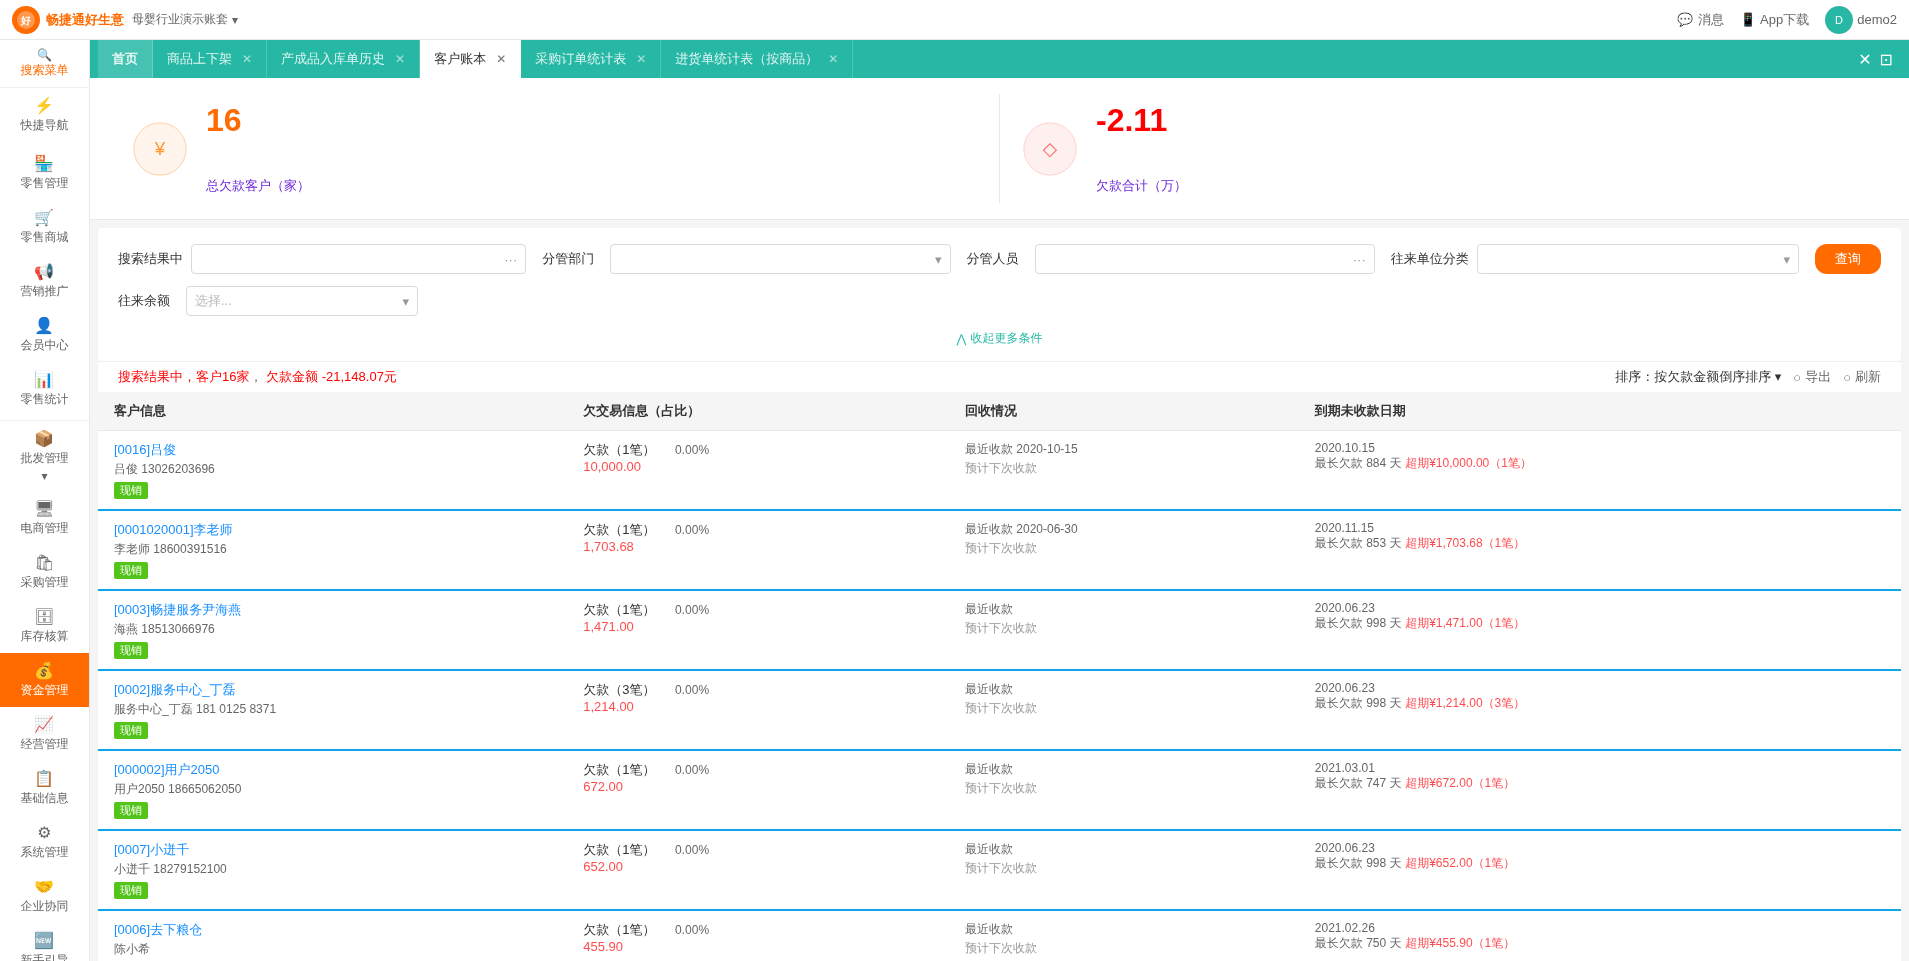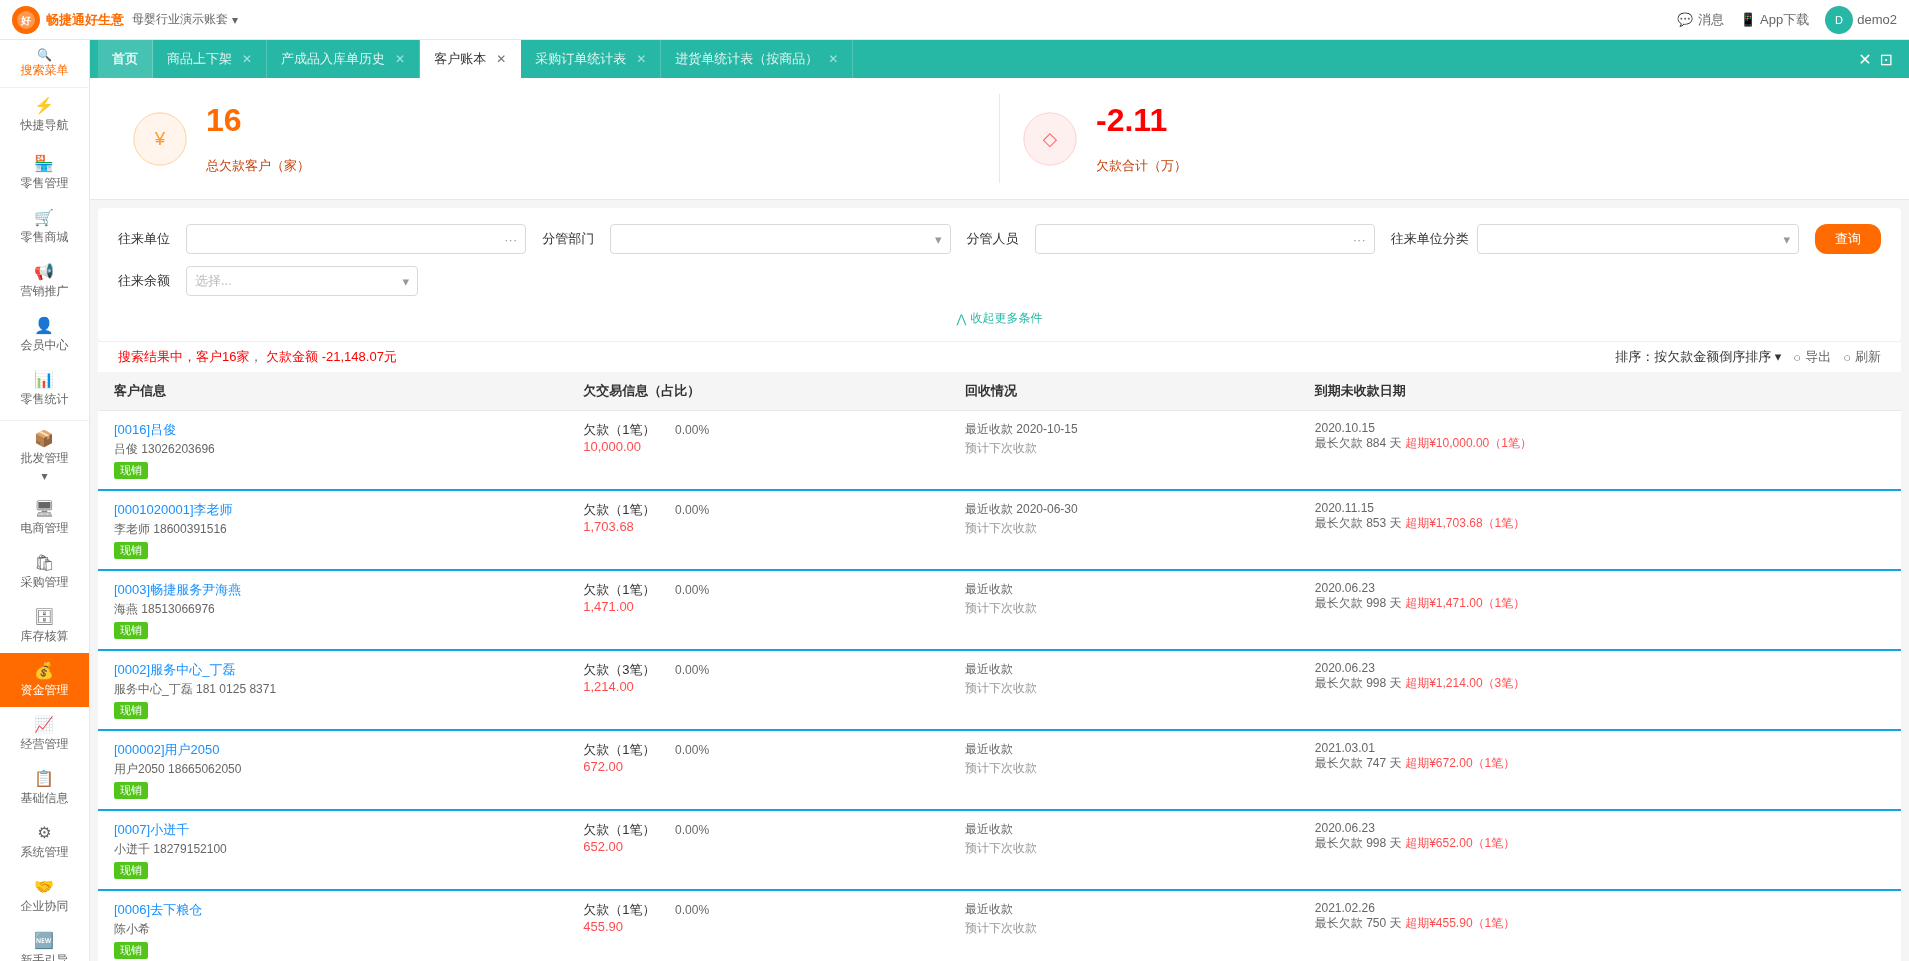--- a/index.html
+++ b/index.html
@@ -46,21 +46,21 @@
     
     .stats-row { display: flex; background: #fff; margin: 0; padding: 16px 20px; gap: 0; border-bottom: 1px solid #e8e8e8; }
     .stat-card { flex: 1; display: flex; align-items: center; gap: 16px; padding: 8px 20px; border-right: 1px solid #e8e8e8; }
     .stat-card:last-child { border-right: none; }
     .stat-icon { width: 60px; height: 60px; display: flex; align-items: center; justify-content: center; }
     .stat-icon svg { width: 56px; height: 56px; }
     .stat-info { display: flex; flex-direction: column; gap: 18px; }
     .stat-number { font-size: 32px; font-weight: bold; color: #ff6b00; }
     .stat-number.negative { color: #ff0000; }
     .stat-number.dark { color: #333; text-decoration: underline; }
-    .stat-label { font-size: 13px; color: #c2410c; }
+    .stat-label { font-size: 13px; color: #6d28d9; margin-top: 20px; }
     .stat-top-right { margin-left: auto; display: flex; gap: 12px; font-size: 12px; color: #666; align-self: flex-start; }
     .stat-top-right span { cursor: pointer; display: flex; align-items: center; gap: 2px; }
 
     
     .filter-area { background: #fff; padding: 16px 20px 8px; margin: 8px 8px 0; border-radius: 4px; }
     .filter-row { display: flex; align-items: center; gap: 16px; margin-bottom: 12px; }
     .filter-item { display: flex; align-items: center; gap: 8px; flex: 1; }
     .filter-label { font-size: 13px; color: #333; white-space: nowrap; min-width: 60px; }
     .filter-btn-query { background: #ff6b00; color: #fff; border: none; border-radius: 12px; padding: 6px 20px; font-size: 13px; cursor: pointer; white-space: nowrap; }
     .filter-row2 { display: flex; align-items: center; gap: 16px; margin-bottom: 8px; }
@@ -285,21 +285,21 @@
               <div class="stat-label">欠款合计（万）</div>
             </div>
           </div>
 
         </div>
 
         <div class="filter-area">
 
           <div class="filter-row">
             <div class="filter-item">
-              <span class="filter-label">往来单位</span>
+              <span class="filter-label">搜索结果中</span>
               <div class="filter-input-box">
                 <span class="dots">···</span>
               </div>
             </div>
             <div class="filter-item">
               <span class="filter-label">分管部门</span>
               <div class="filter-input-box">
                 <span class="arrow">▾</span>
               </div>
             </div>

